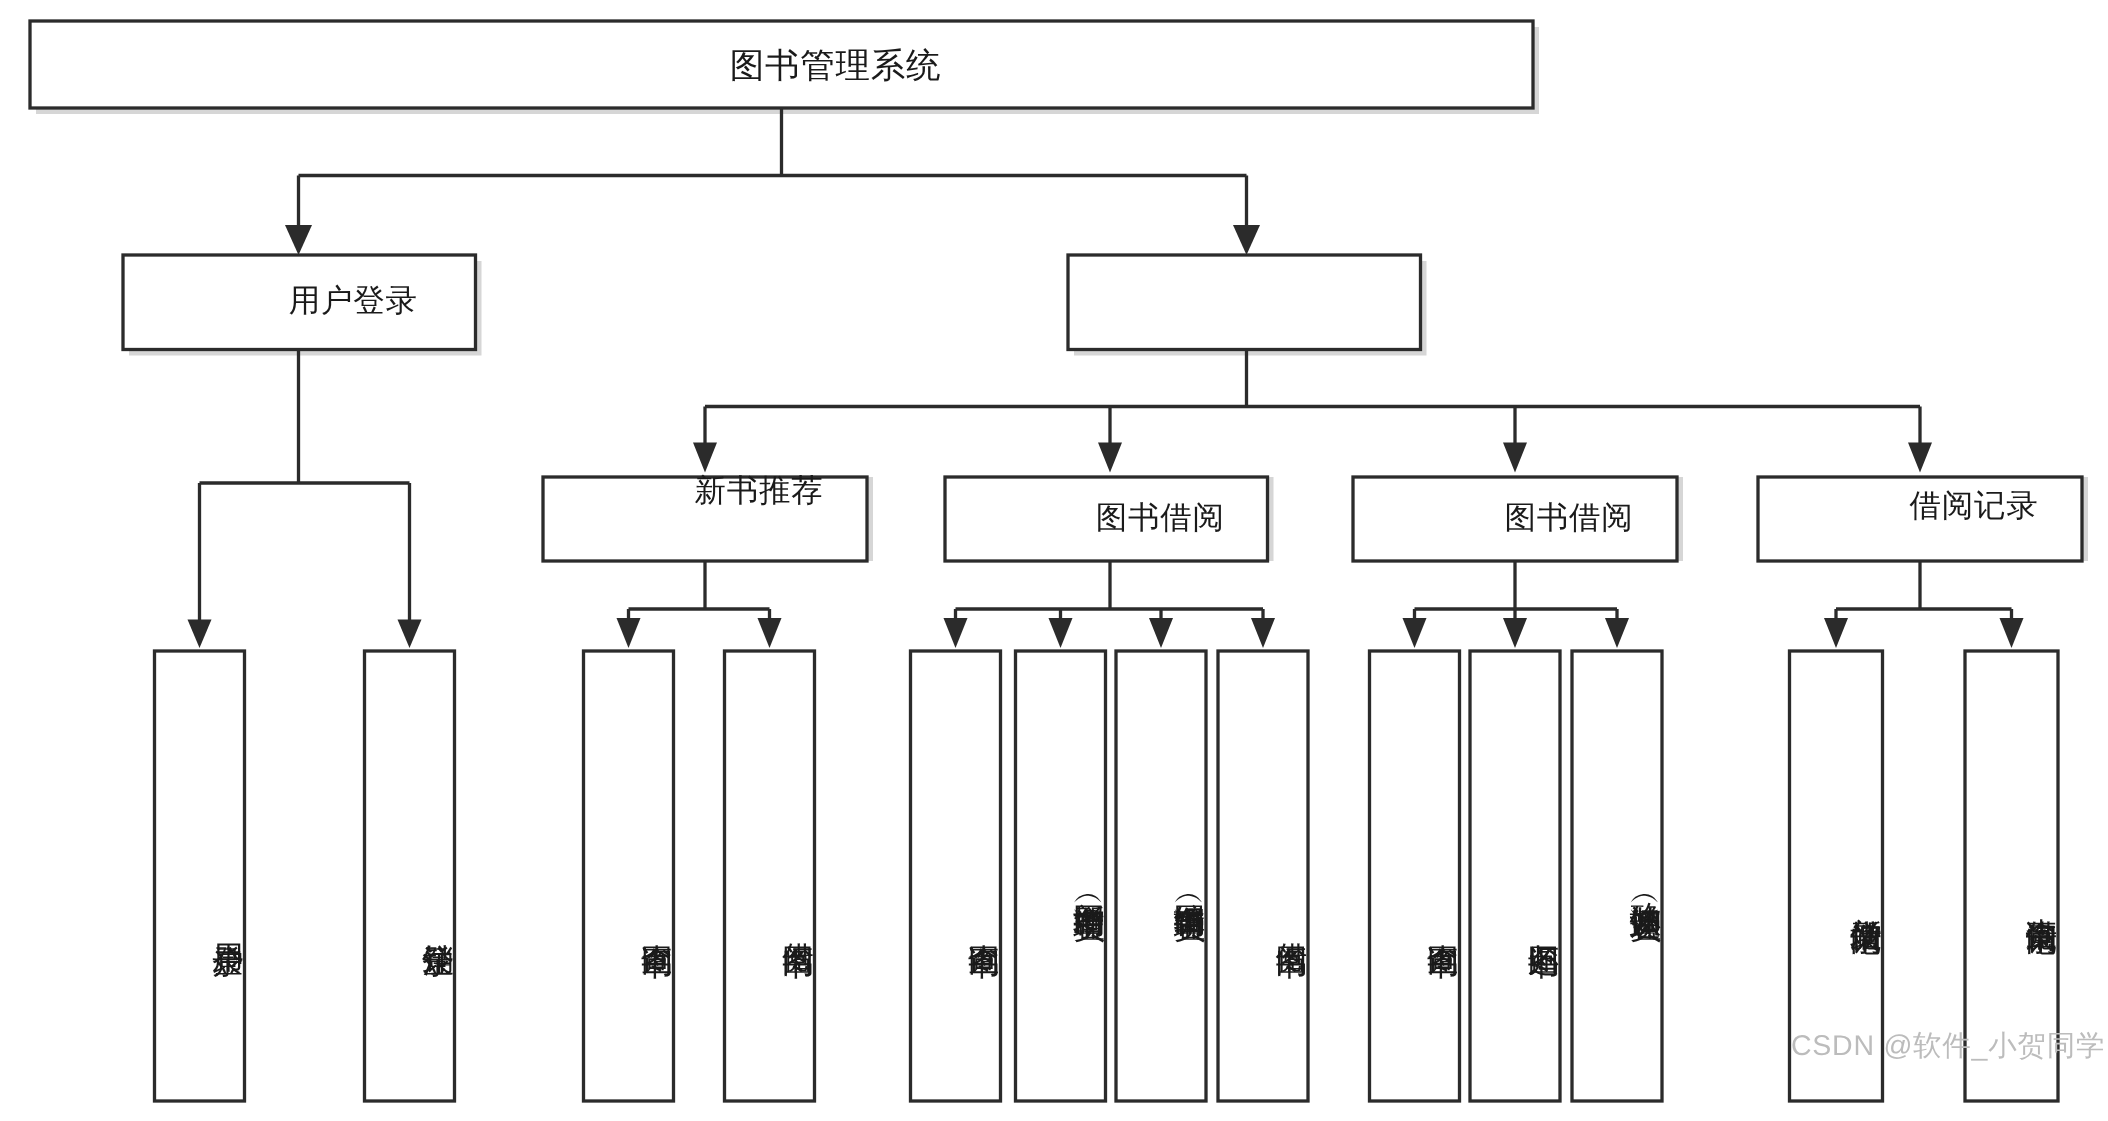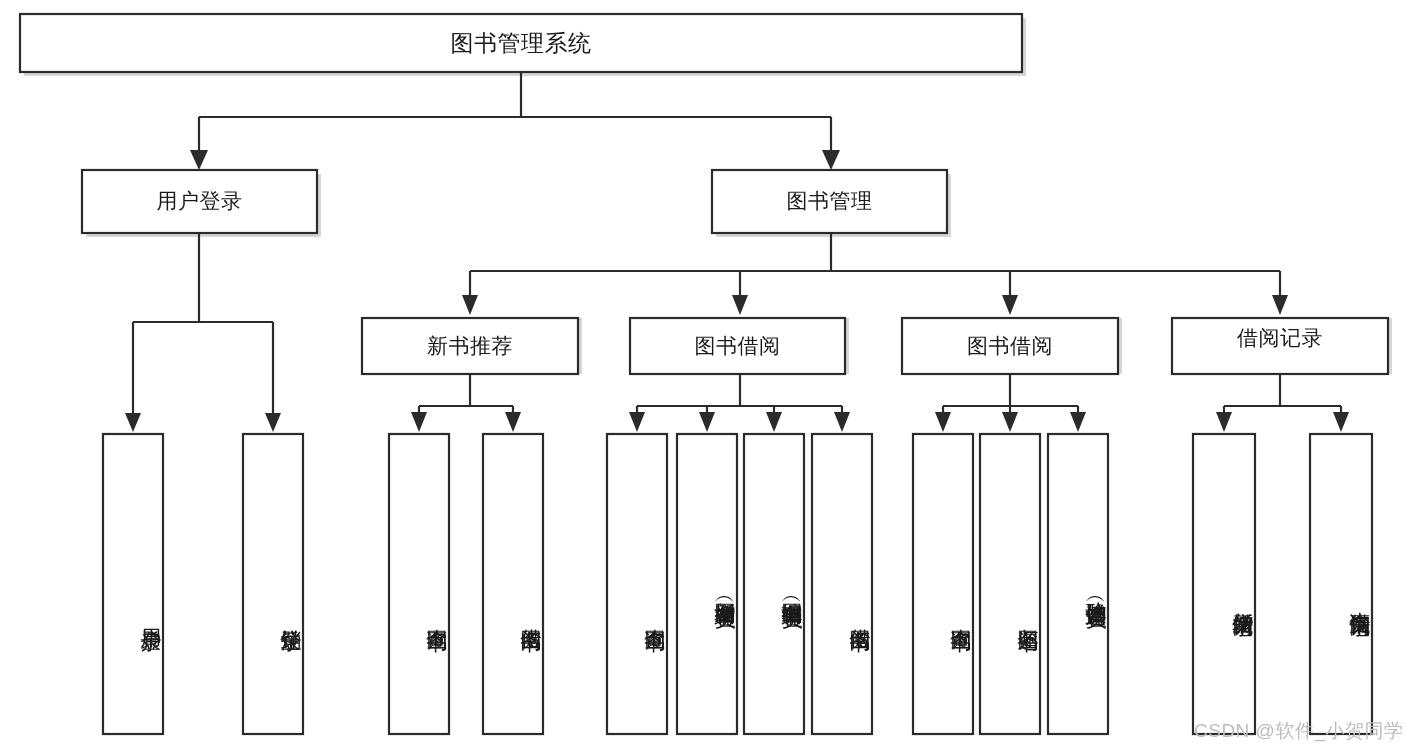--- a/index.html
+++ b/index.html
@@ -52,20 +52,21 @@
     justify-content: center;
     color: #1a1a1a;
     font-family: "Liberation Sans", sans-serif;
     text-align: center;
     pointer-events: none;
     letter-spacing: 0.5px;
   }
   .node-label.horizontal {
     font-size: 21px;
     line-height: 1.15;
+    padding-left: 36px;
   }
   .node-label.vertical {
     writing-mode: vertical-rl;
     text-orientation: upright;
     font-size: 21px;
     line-height: 1.18;
     letter-spacing: 1px;
     align-items: flex-start;
     padding-top: 4px;
     box-sizing: border-box;
@@ -199,23 +200,22 @@
 
     <rect class="node-box" x="1193" y="434" width="62" height="300"></rect>
     <rect class="node-box" x="1310" y="434" width="62" height="300"></rect>
 
   </svg>
 
   <div class="node-label horizontal" style="left:20px; top:14px; width:1002px; height:58px; font-size:23px;">图书管理系统</div>
 
   <div class="node-label horizontal" style="left:82px; top:170px; width:235px; height:63px;">用户登录</div>
 
-  <div class="node-label horizontal" style="left:712px; top:170px; width:235px; height:63px;">图书管理</div>
-
-  <div class="node-label horizontal" style="left:362px; top:318px; width:216px; height:56px;">新书推荐</div>
+
+  <div class="node-label horizontal" style="left:362px; top:300px; width:216px; height:56px;">新书推荐</div>
 
   <div class="node-label horizontal" style="left:630px; top:318px; width:215px; height:56px;text-align:right;">图书借阅</div>
 
   <div class="node-label horizontal" style="left:902px; top:318px; width:216px; height:56px;">图书借阅</div>
 
   <div class="node-label horizontal" style="left:1172px; top:318px; width:216px; height:40px;">借阅记录</div>
 
   <div class="node-label vertical" style="left:103px; top:490px; width:60px; height:244px;">用户登录</div>
 
   <div class="node-label vertical" style="left:243px; top:490px; width:60px; height:244px;">注销登录</div>
@@ -235,15 +235,15 @@
   <div class="node-label vertical" style="left:913px; top:490px; width:60px; height:244px;">查询图书</div>
 
   <div class="node-label vertical" style="left:980px; top:490px; width:60px; height:244px;">归还图书</div>
 
   <div class="node-label vertical tall-text" style="left:1048px; top:440px; width:60px; height:294px;">确认归还（管理员）</div>
 
   <div class="node-label vertical" style="left:1193px; top:458px; width:62px; height:276px;">新增借阅记录</div>
 
   <div class="node-label vertical" style="left:1310px; top:458px; width:62px; height:276px;">查询借阅记录</div>
 
-  <div class="watermark" style="left:1194px; top:718px;">CSDN @软件_小贺同学</div>
+  <div class="watermark" style="left:1194px; top:684px;">CSDN @软件_小贺同学</div>
 
 </div>
 
 </body></html>

